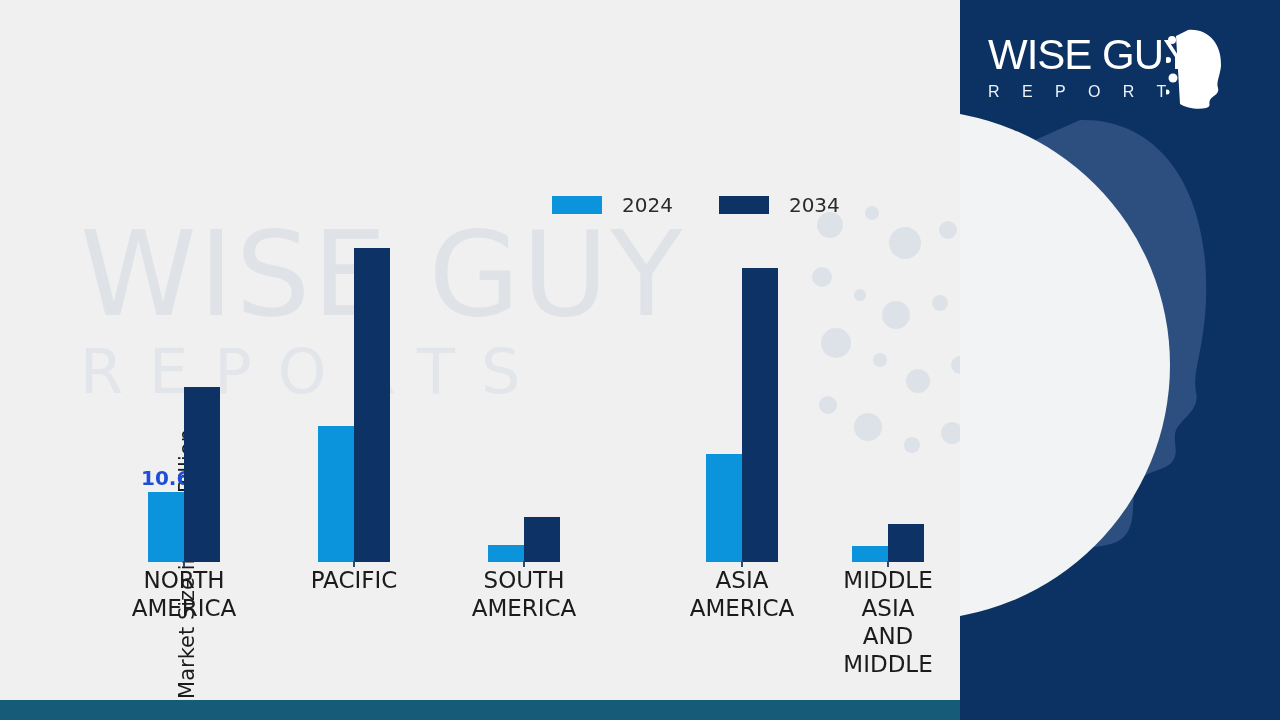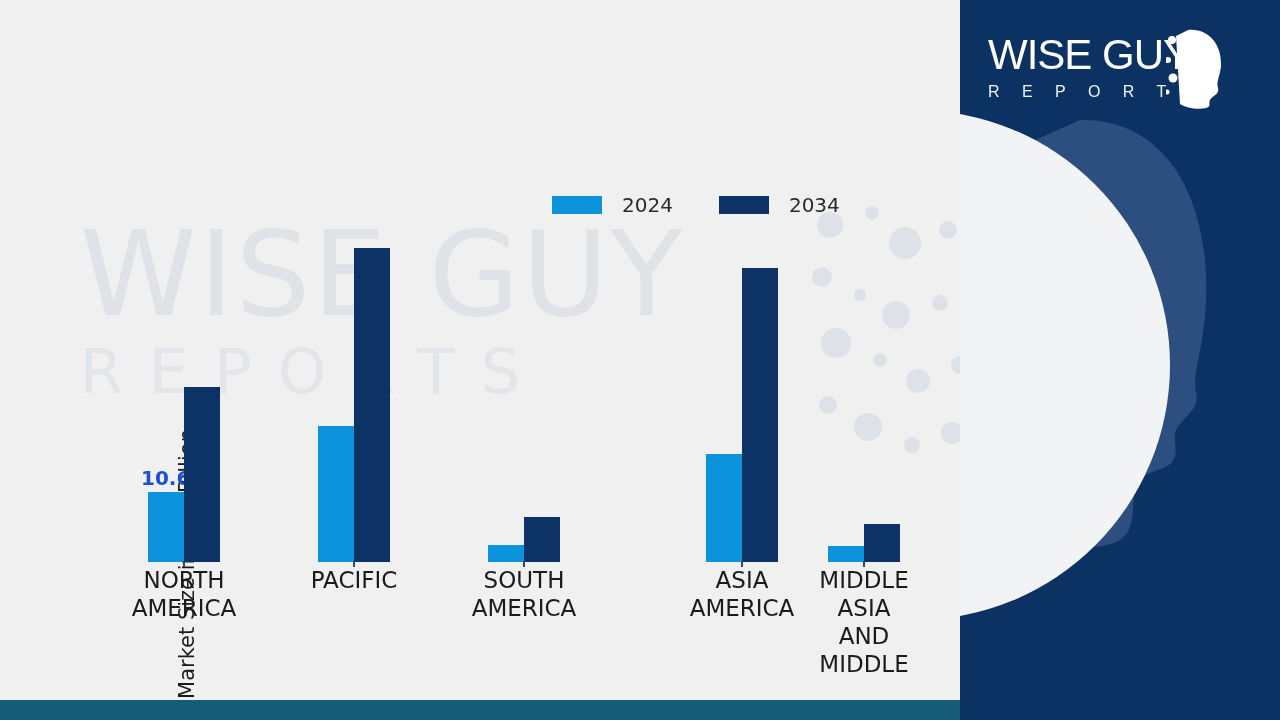--- a/index.html
+++ b/index.html
@@ -246,21 +246,21 @@
           <div class="bars">
             <div class="bar y2024" style="height: 108px; background: rgb(11, 147, 220);"></div>
             <div class="bar y2032" style="height: 294px; background: rgb(12, 50, 102);"></div>
           </div>
           <div class="tick" style="left: 35px;"></div>
           <div class="cat-label" style="left: -32px; width: 136px;">
             <div>ASIA</div>
             <div>AMERICA</div>
           </div>
         </div>
-        <div class="group" style="left: 724px; width: 72px;">
+        <div class="group" style="left: 748px; width: 72px;">
           <div class="bars">
             <div class="bar y2024" style="height: 16px; background: rgb(11, 147, 220);"></div>
             <div class="bar y2032" style="height: 38px; background: rgb(12, 50, 102);"></div>
           </div>
           <div class="tick" style="left: 35px;"></div>
           <div class="cat-label" style="left: -32px; width: 136px;">
             <div>MIDDLE</div>
             <div>ASIA</div>
             <div>AND</div>
             <div>MIDDLE</div>

